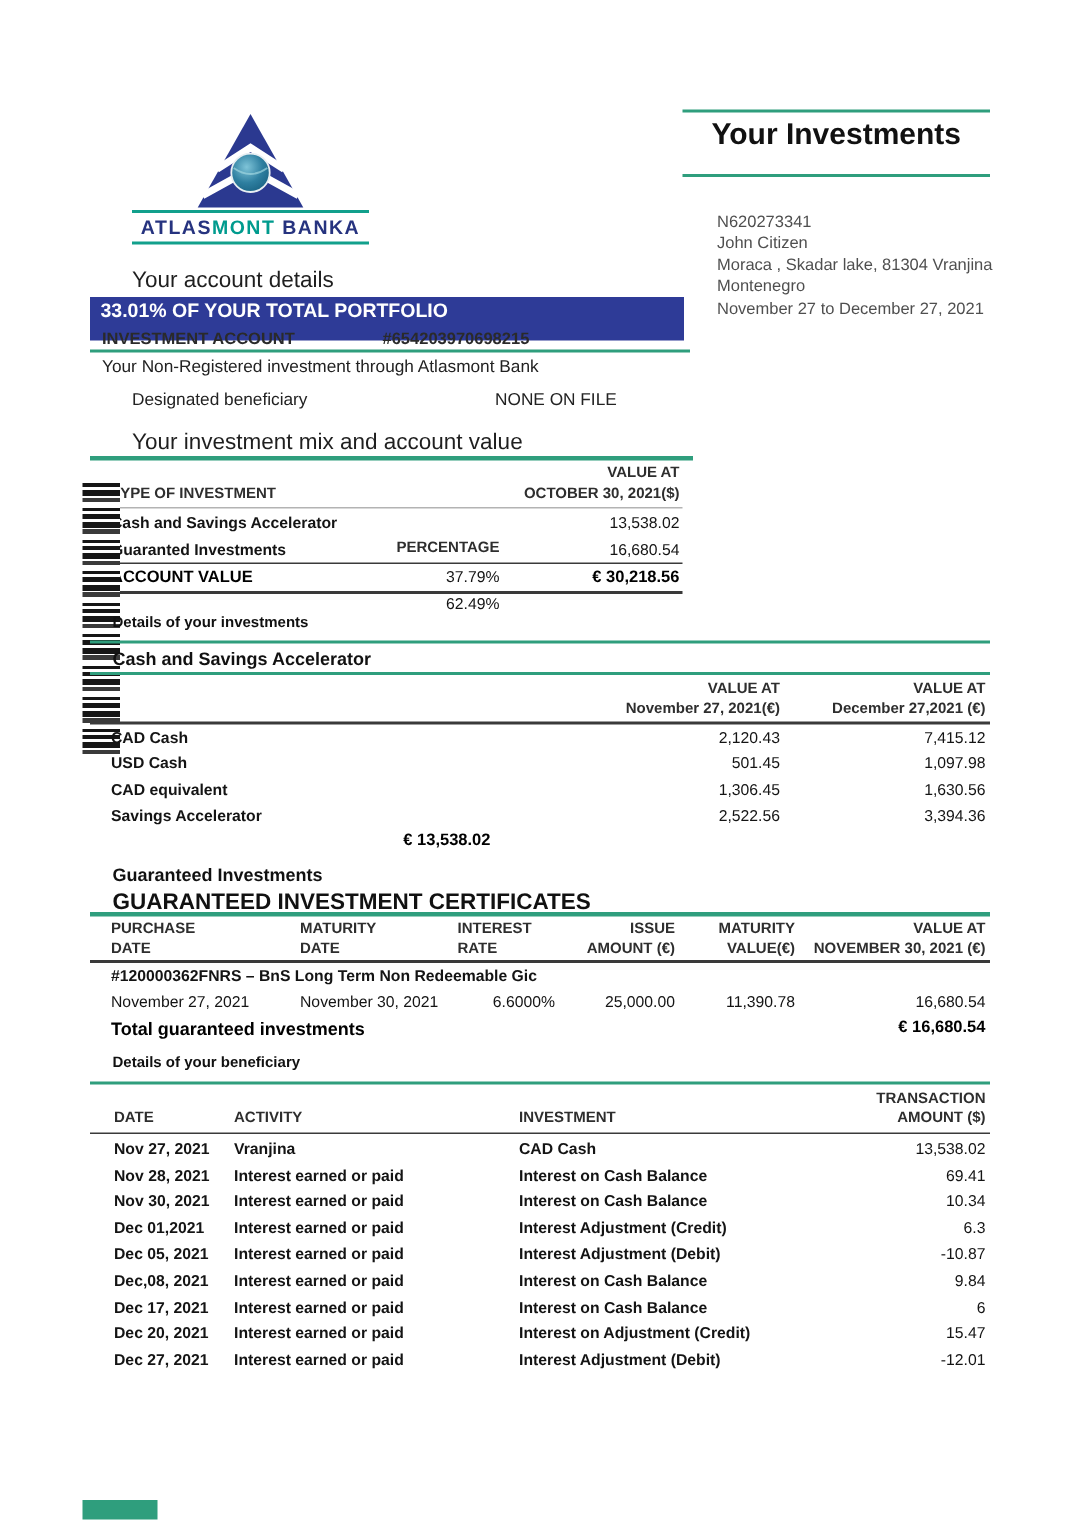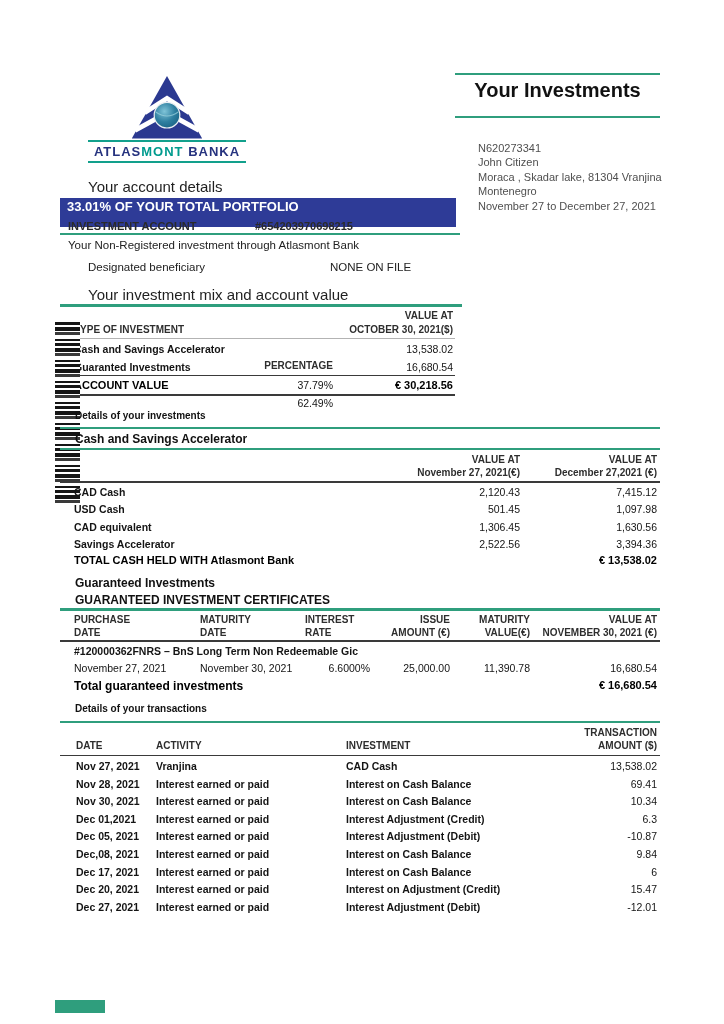--- a/index.html
+++ b/index.html
@@ -189,27 +189,26 @@
       <div class="c2 num">1,306.45</div>
       <div class="c3 num">1,630.56</div>
     </div>
     <div class="row cash cash-row" style="margin-left:60px;">
       <div class="c1 name">Savings Accelerator</div>
       <div class="c2 num">2,522.56</div>
       <div class="c3 num">3,394.36</div>
     </div>
   </div>
   <div class="abs row cash" style="top:554px;">
-    <div class="c1 tot">TOTAL CASH HELD WITH Atlasmont Bank</div>
     <div class="c2"></div>
     <div class="c3 tot">€ 13,538.02</div>
   </div>
 
   <div class="abs h-bold" style="left:75px;top:576px;font-size:12px;">Guaranteed Investments</div>
-  <div class="abs h-bold" style="left:75px;top:593px;font-size:12px;">GUARANTEED INVESTMENT CERTIFICATES</div>
+  <div class="abs h-bold" style="left:75px;top:593px;font-size:15px;">GUARANTEED INVESTMENT CERTIFICATES</div>
   <div class="hr" style="left:60px;top:608px;width:600px;height:3px;"></div>
 
   <div class="abs row caps gic gic-h" style="top:613px;">
     <div class="g1">
       <div>PURCHASE</div>
       <div>DATE</div>
     </div>
     <div class="g2">
       <div>MATURITY</div>
       <div>DATE</div>
@@ -240,21 +239,21 @@
     <div class="g3 num cell-r">6.6000%</div>
     <div class="g4 num">25,000.00</div>
     <div class="g5 num">11,390.78</div>
     <div class="g6 num">16,680.54</div>
   </div>
   <div class="abs row gic" style="top:679px;">
     <div class="g1 tot" style="width:300px;font-size:12px;">Total guaranteed investments</div>
     <div class="g6 tot">€ 16,680.54</div>
   </div>
 
-  <div class="abs h-bold" style="left:75px;top:703px;">Details of your transactions</div>
+  <div class="abs h-bold" style="left:75px;top:703px;">Details of your beneficiary</div>
   <div class="hr" style="left:60px;top:721px;width:600px;height:2px;"></div>
 
   <div class="abs caps cell-r" style="left:60px;top:727px;width:597px;">TRANSACTION</div>
   <div class="abs row caps tx" style="top:740px;">
     <div class="t1">DATE</div>
     <div class="t2">ACTIVITY</div>
     <div class="t3">INVESTMENT</div>
     <div class="t4">AMOUNT ($)</div>
   </div>
   <div class="hr-dark" style="left:60px;top:755px;width:600px;height:1px;"></div>

